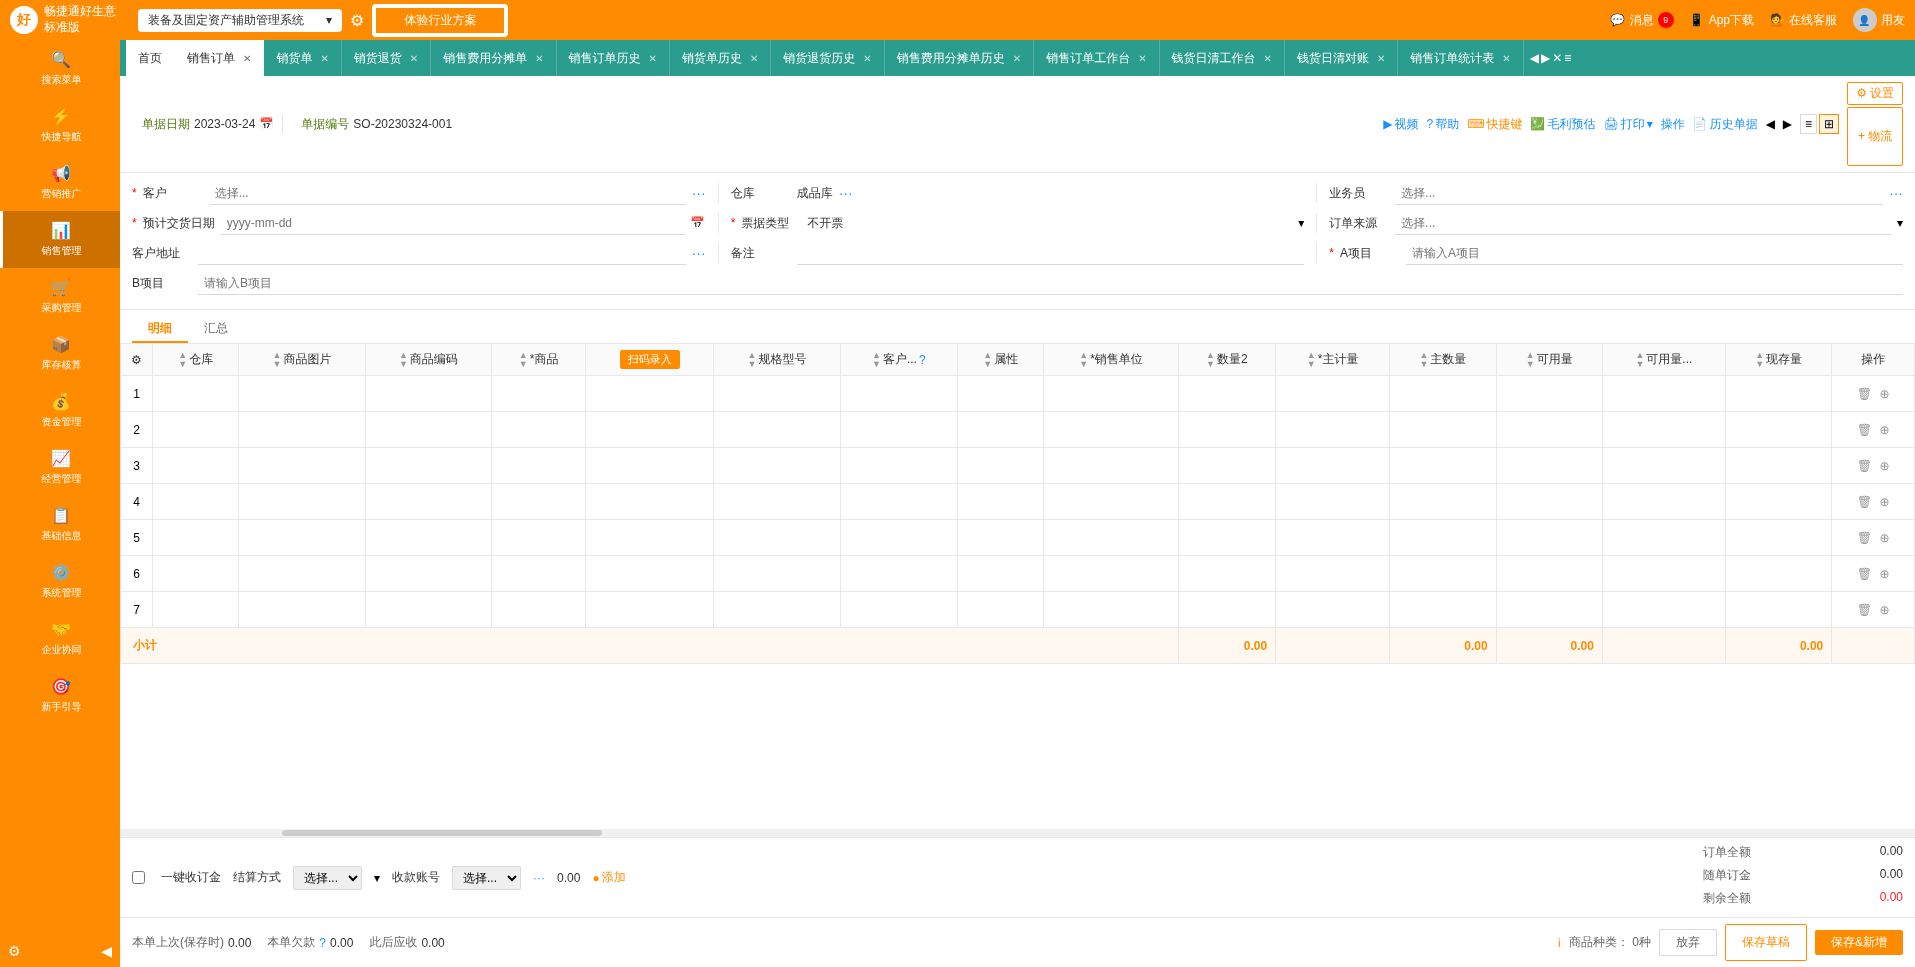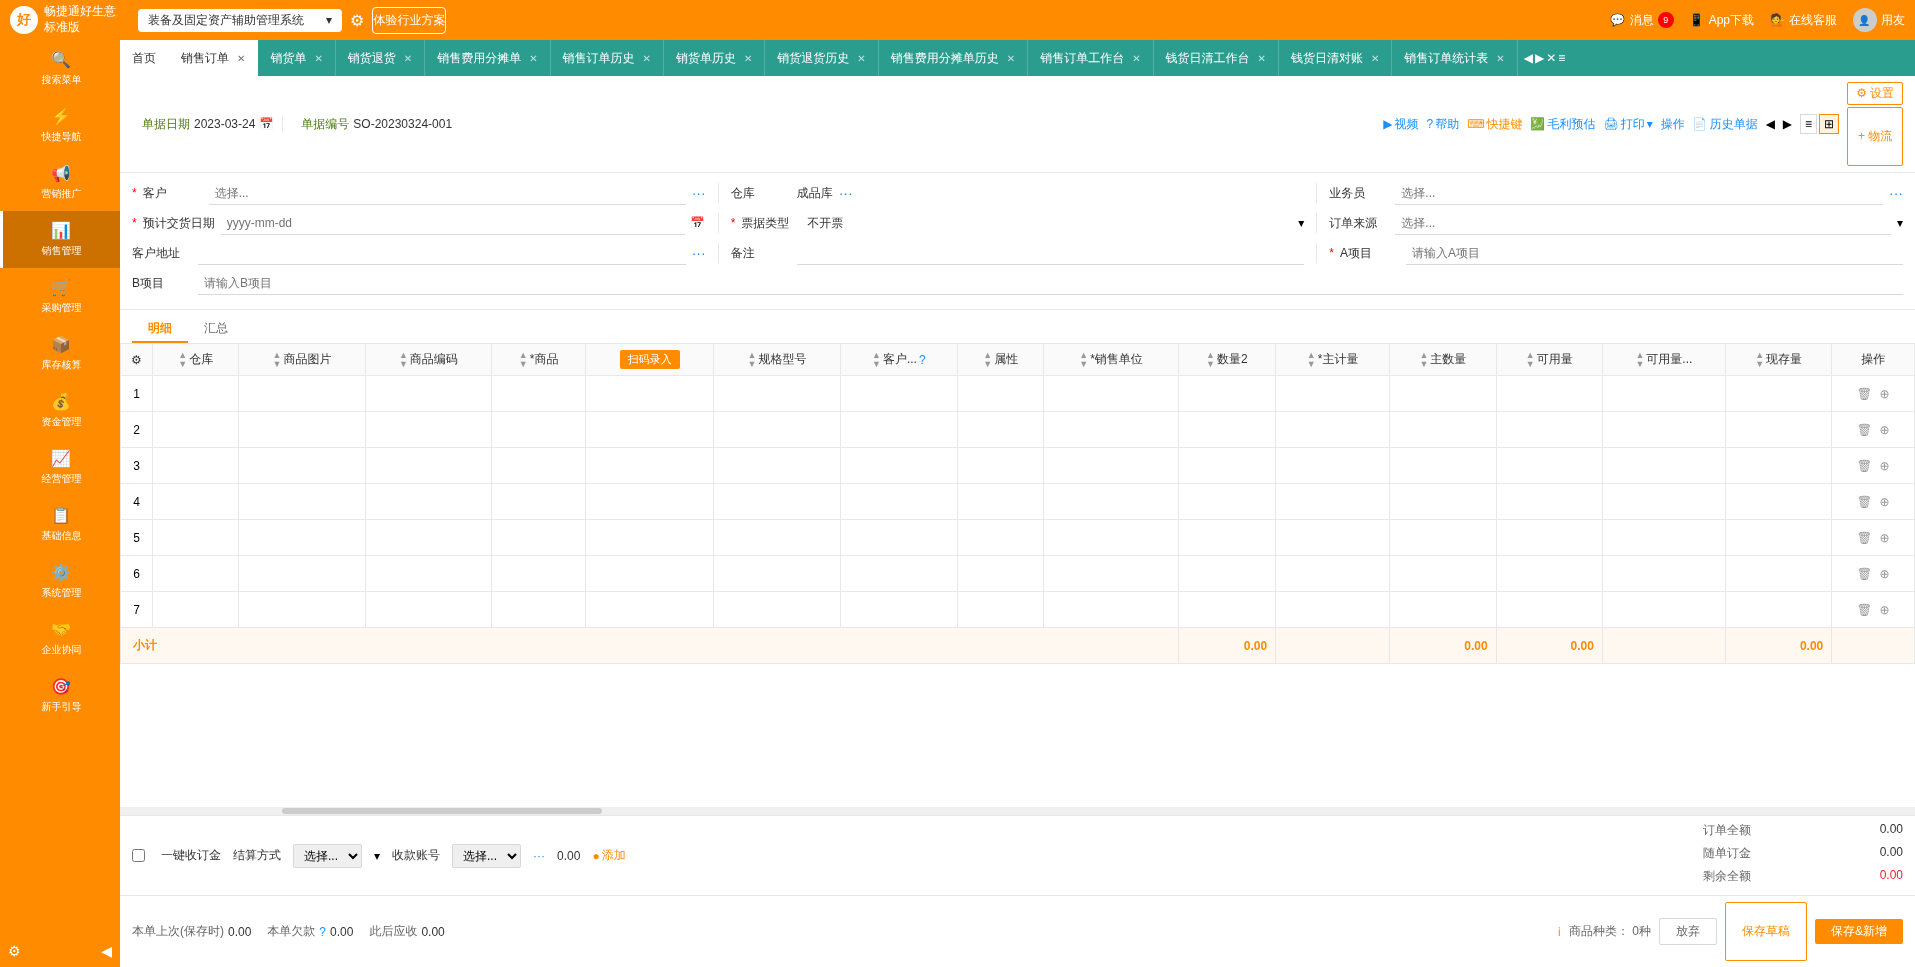--- a/index.html
+++ b/index.html
@@ -32,23 +32,23 @@
     .system-title {
       background: white;
       border-radius: 4px;
       padding: 3px 10px;
       color: #333;
       font-size: 12px;
       display: flex; align-items: center; gap: 22px;
     }
     .trial-btn {
       background: #ff8c00;
-      border: 1px solid #ffffff;
+      border: 4px solid #ffffff;
       color: white;
-      padding: 4px 0;
+      padding: 4px 28px;
       border-radius: 4px;
       cursor: pointer;
       font-size: 12px;
     }
     .top-right {
       margin-left: auto;
       display: flex;
       align-items: center;
       gap: 16px;
       color: white;
@@ -108,21 +108,21 @@
     }
     .tab {
       display: flex; align-items: center; gap: 4px;
       padding: 0 12px;
       height: 100%;
       color: white; cursor: pointer; white-space: nowrap;
       border-right: 1px solid rgba(255,255,255,0.2);
       font-size: 12px;
     }
     .tab.active { background: white; color: #333; }
-    .tab.home { background: white; color: #333; }
+    .tab.home { background: white; color: #333; margin-left: 6px; }
     .tab-close { font-size: 10px; margin-left: 4px; opacity: 0.7; }
     .tab-arrows { display: flex; gap: 2px; padding: 0 6px; color: white; }
     .tab-arrow { cursor: pointer; }
 
     
     .page-content { flex: 1; display: flex; flex-direction: column; overflow: hidden; background: white; }
 
     
     .toolbar {
       display: flex; align-items: center; gap: 8px;
@@ -239,21 +239,21 @@
     .status-item { display: flex; align-items: center; gap: 4px; color: #666; }
     .status-value { color: #333; }
     .status-right { margin-left: auto; display: flex; align-items: center; gap: 8px; }
     .goods-count { color: #666; }
     .discard-btn {
       background: white; border: 1px solid #d9d9d9;
       border-radius: 2px; padding: 4px 16px; cursor: pointer; color: #666;
     }
     .save-draft-btn {
       background: white; border: 1px solid #ff8c00;
-      color: #ff8c00; border-radius: 2px; padding: 20px 16px; cursor: pointer;
+      color: #ff8c00; border-radius: 2px; padding: 9px 16px; cursor: pointer;
     }
     .save-new-btn {
       background: #ff8c00; border: none;
       color: white; border-radius: 2px; padding: 4px 16px; cursor: pointer;
     }
     .summary-row { display: flex; justify-content: space-between; gap: 20px; margin-bottom: 4px; }
     .summary-label { color: #666; }
     .summary-value { color: #333; }
     .summary-value.red { color: #f5222d; }
 

